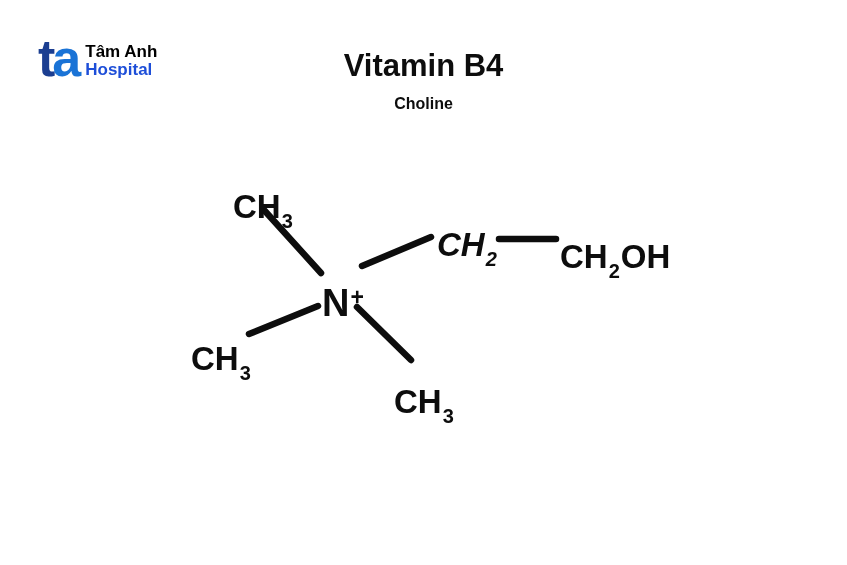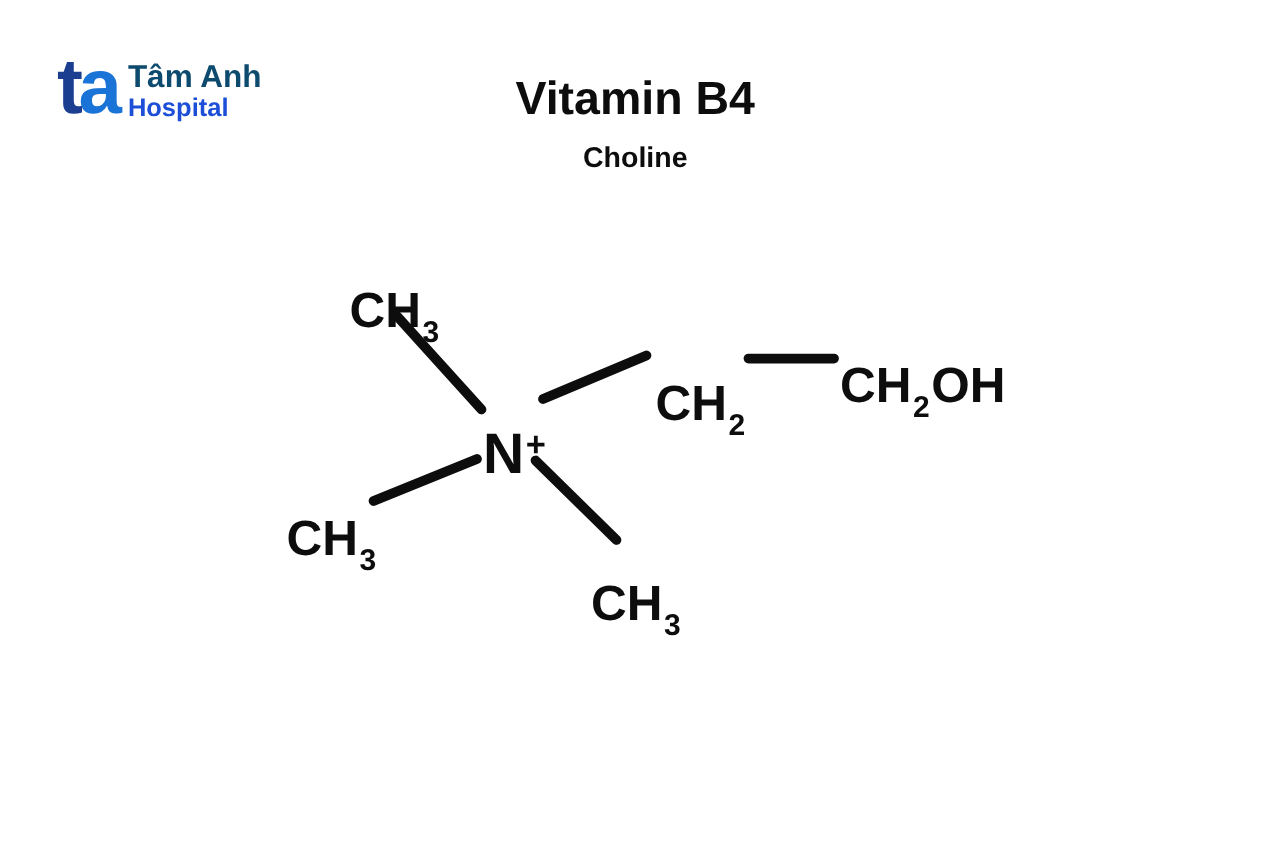--- a/index.html
+++ b/index.html
@@ -30,39 +30,39 @@
   }
   .logo-mark .t { color: #1b3e91; }
   .logo-mark .a { color: #1a73d6; }
   .logo-text {
     margin-left: 7px;
     display: flex;
     flex-direction: column;
     line-height: 1.05;
     padding-top: 6px;
   }
-  .logo-text .line1 { color: #0c4a6e; font-weight: bold; font-size: 21px; }
+  .logo-text .line1 { color: #000000; font-weight: bold; font-size: 17px; }
   .logo-text .line2 { color: #1d4ed8; font-weight: bold; font-size: 17px; }
 
   
   .page-title {
     position: absolute;
     left: 0; right: 0;
     top: 48px;
     text-align: center;
     font-size: 31px;
     font-weight: bold;
     letter-spacing: 0px;
   }
   .page-subtitle {
     position: absolute;
     left: 0; right: 0;
     top: 95px;
     text-align: center;
-    font-size: 19px;
+    font-size: 16px;
     font-weight: bold;
   }
 
   
   .bonds { position: absolute; left: 0; top: 0; }
   .bond { stroke: #0d0d0d; stroke-width: 6.5; stroke-linecap: round; }
 
   .atom {
     position: absolute;
     font-weight: bold;
@@ -81,21 +81,21 @@
   .atom-n { font-size: 38px; }
   .atom-n .sup {
     font-size: 23px;
     position: relative;
     top: -11px;
     margin-left: 1px;
   }
 
   .label-methyl-top    { left: 233px; top: 170px; }
   .label-nitrogen      { left: 322px; top: 264px; }
-  .label-ch2           { left: 437px; top: 232px; }
+  .label-ch2           { left: 437px; top: 208px; font-style: italic; }
   .label-ch2oh         { left: 560px; top: 220px; }
   .label-methyl-left   { left: 191px; top: 322px; }
   .label-methyl-bottom { left: 394px; top: 365px; }
 </style>
 </head>
 <body>
 
 <div class="canvas">
 
   <div class="logo">

